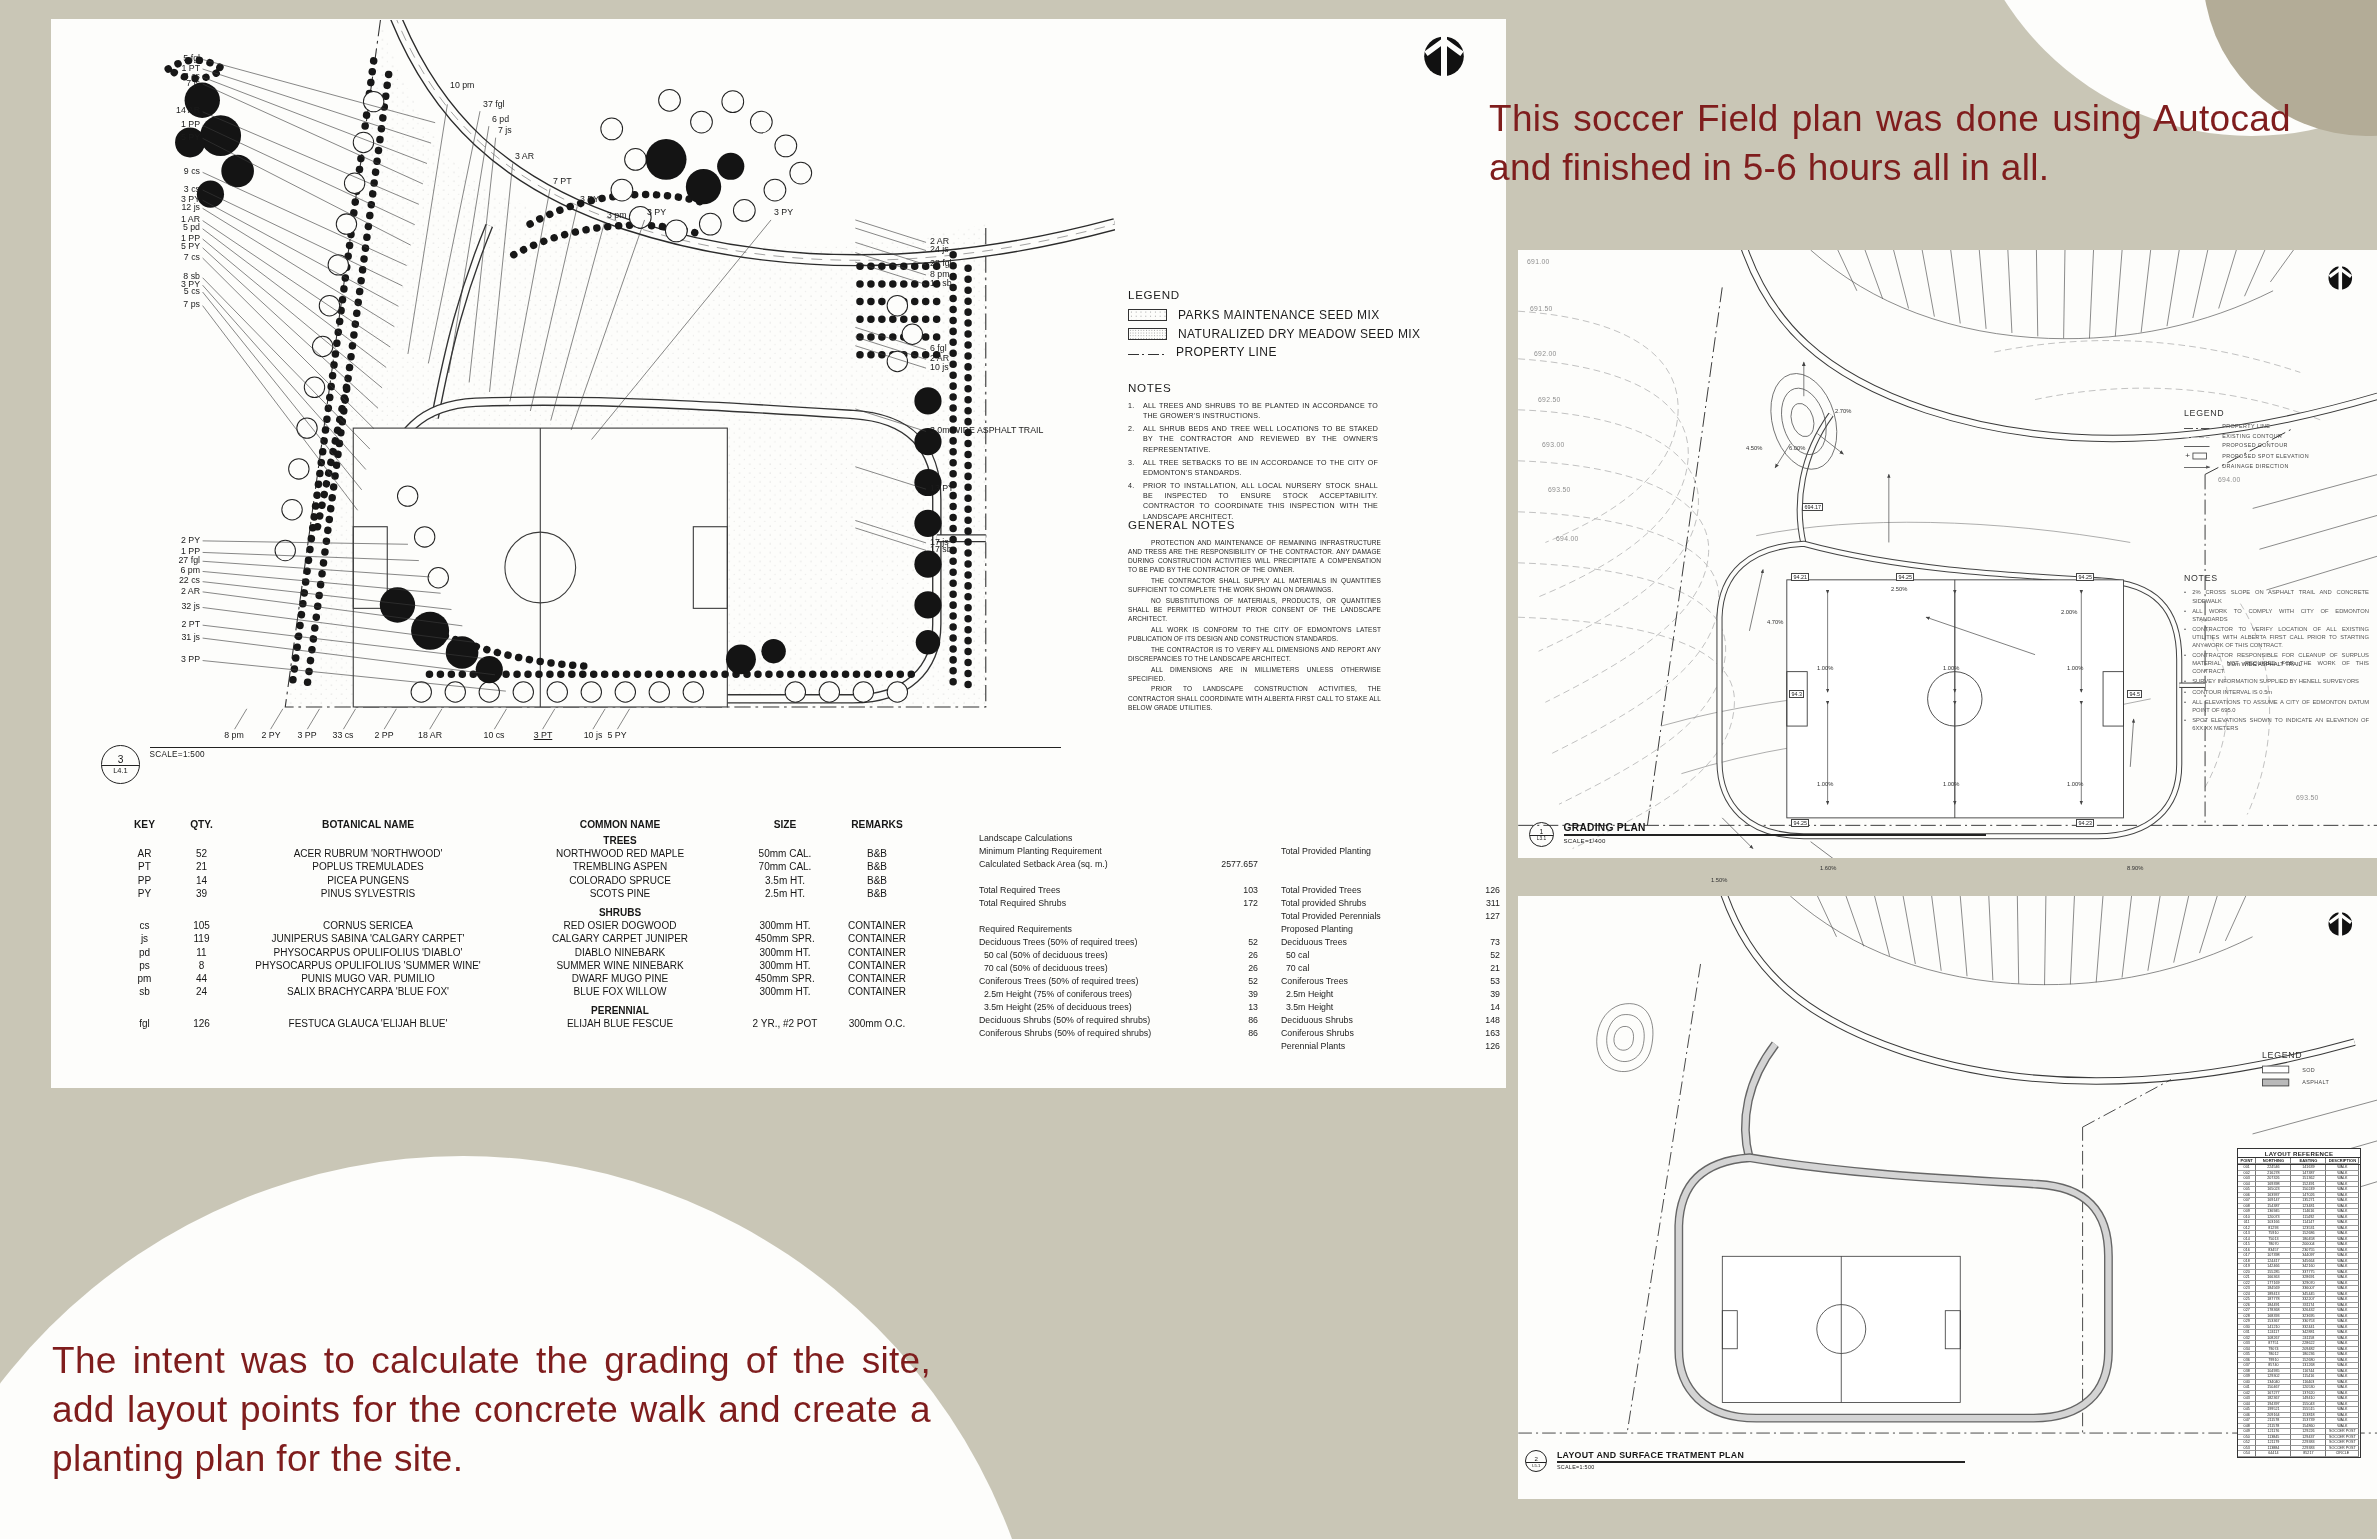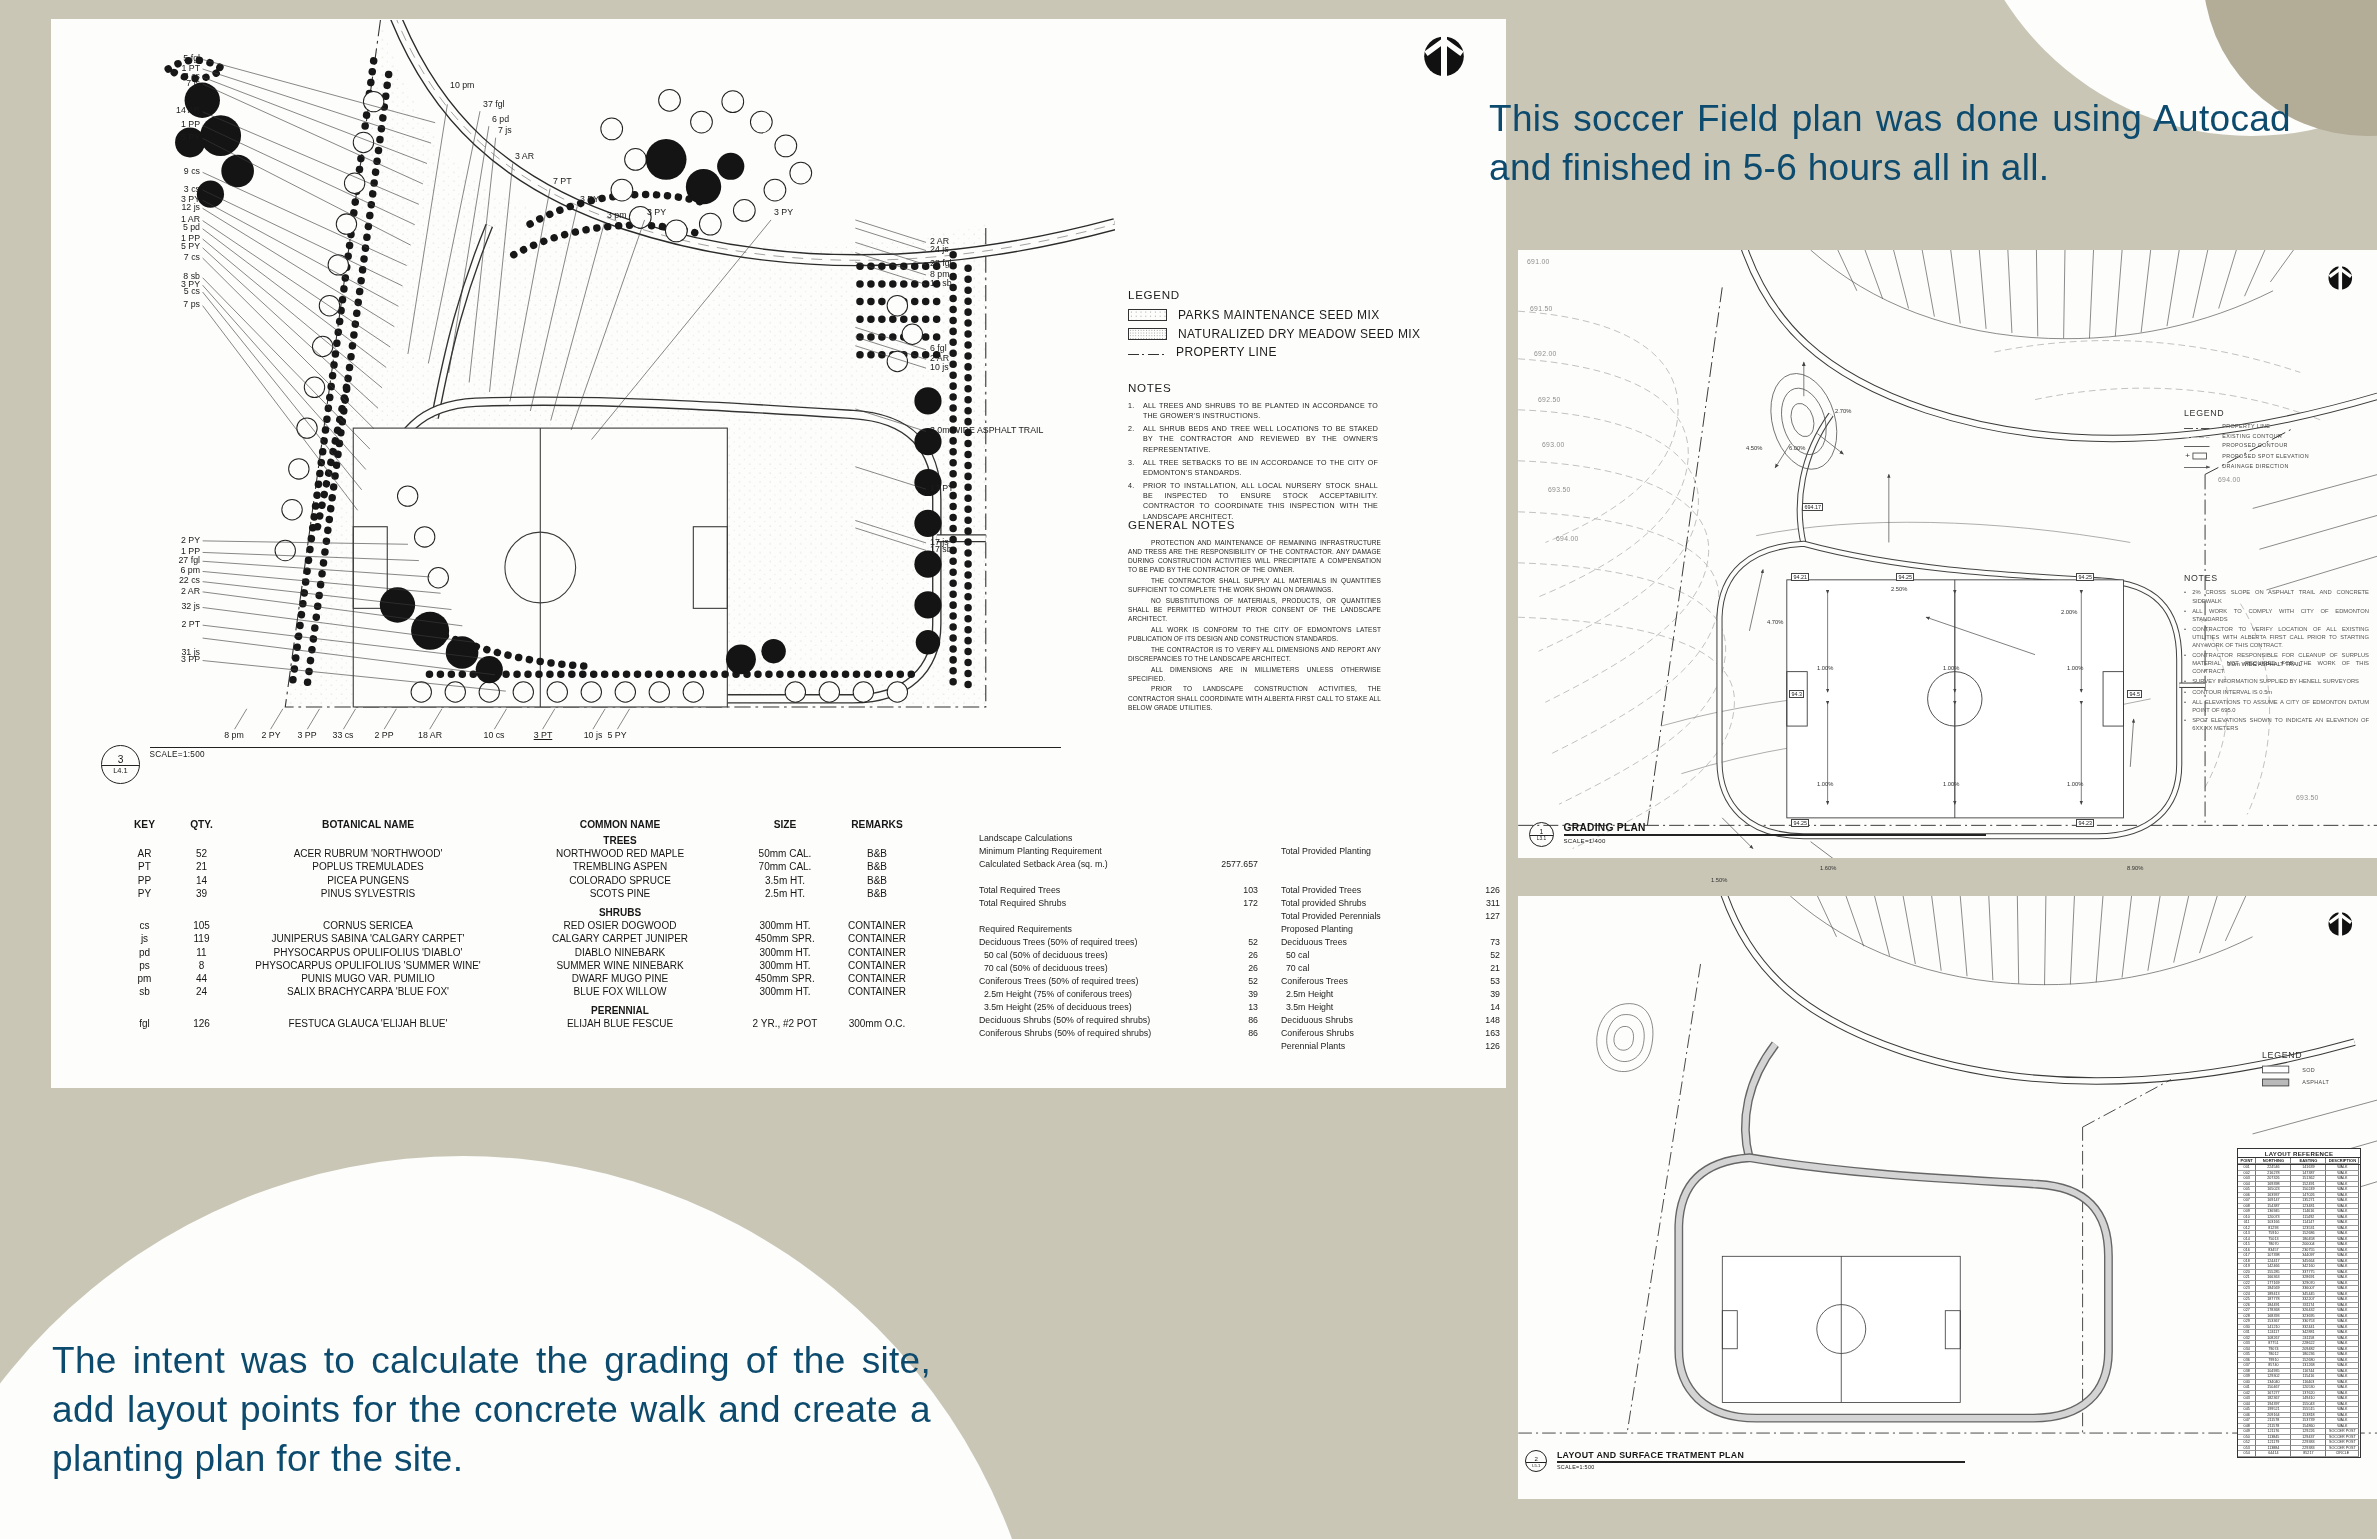--- a/index.html
+++ b/index.html
@@ -1,21 +1,21 @@
 <!DOCTYPE html>
 <html style="font-size:11px"><head>
 <meta charset="utf-8">
 <style>
   html,body{margin:0;padding:0;background:#8a8774;}
   #page{position:relative;width:2377px;height:1540px;background:#c9c6b6;overflow:hidden;
         font-family:"Liberation Sans",sans-serif;}
   .abs{position:absolute;}
   .circle-dec{position:absolute;border-radius:50%;}
   .sheet{position:absolute;background:#fdfdfb;}
-  .caption{position:absolute;color:#0c4a6e;font-size:37px;line-height:1.32;text-align:justify;
+  .caption{position:absolute;color:#7f1d1d;font-size:37px;line-height:1.32;text-align:justify;
            font-family:"Liberation Sans",sans-serif;letter-spacing:0.3px;}
   
   .callout{position:absolute;font-size:8.8px;line-height:10.2px;color:#1b1b1b;white-space:pre;}
   .co-r{width:80px;text-align:right;}
   .co-c{width:46px;text-align:center;}
   
   .blk{position:absolute;color:#1c1c1c;}
   .blk h3{margin:0 0 6.8px 0;font-size:11.6px;font-weight:normal;letter-spacing:0.7px;}
   .leg-row{display:flex;align-items:center;margin:4.8px 0;}
   .leg-sym{width:37px;height:10.2px;margin-right:11px;flex:0 0 auto;border:0.7px solid #333;}
@@ -303,21 +303,21 @@
       <div class="callout co-r" style="left: 120px; top: 286px;">5 cs</div>
       <div class="callout co-r" style="left: 120px; top: 299px;">7 ps</div>
       <div class="callout co-r" style="left: 120px; top: 535px;">2 PY</div>
       <div class="callout co-r" style="left: 120px; top: 546px;">1 PP</div>
       <div class="callout co-r" style="left: 120px; top: 555px;">27 fgl</div>
       <div class="callout co-r" style="left: 120px; top: 565px;">6 pm</div>
       <div class="callout co-r" style="left: 120px; top: 575px;">22 cs</div>
       <div class="callout co-r" style="left: 120px; top: 586px;">2 AR</div>
       <div class="callout co-r" style="left: 120px; top: 601px;">32 js</div>
       <div class="callout co-r" style="left: 120px; top: 619px;">2 PT</div>
-      <div class="callout co-r" style="left: 120px; top: 632px; margin-top: 15px;">31 js</div>
+      <div class="callout co-r" style="left: 120px; top: 632px;">31 js</div>
       <div class="callout co-r" style="left: 120px; top: 654px;">3 PP</div>
     </div>
   <div>
 
   <div class="callout" style="left: 450px; top: 80px;">10 pm</div>
       <div class="callout" style="left: 483px; top: 99px;">37 fgl</div>
       <div class="callout" style="left: 492px; top: 114px;">6 pd</div>
       <div class="callout" style="left: 498px; top: 125px;">7 js</div>
       <div class="callout" style="left: 515px; top: 151px;">3 AR</div>
       <div class="callout" style="left: 553px; top: 176px;">7 PT</div>

